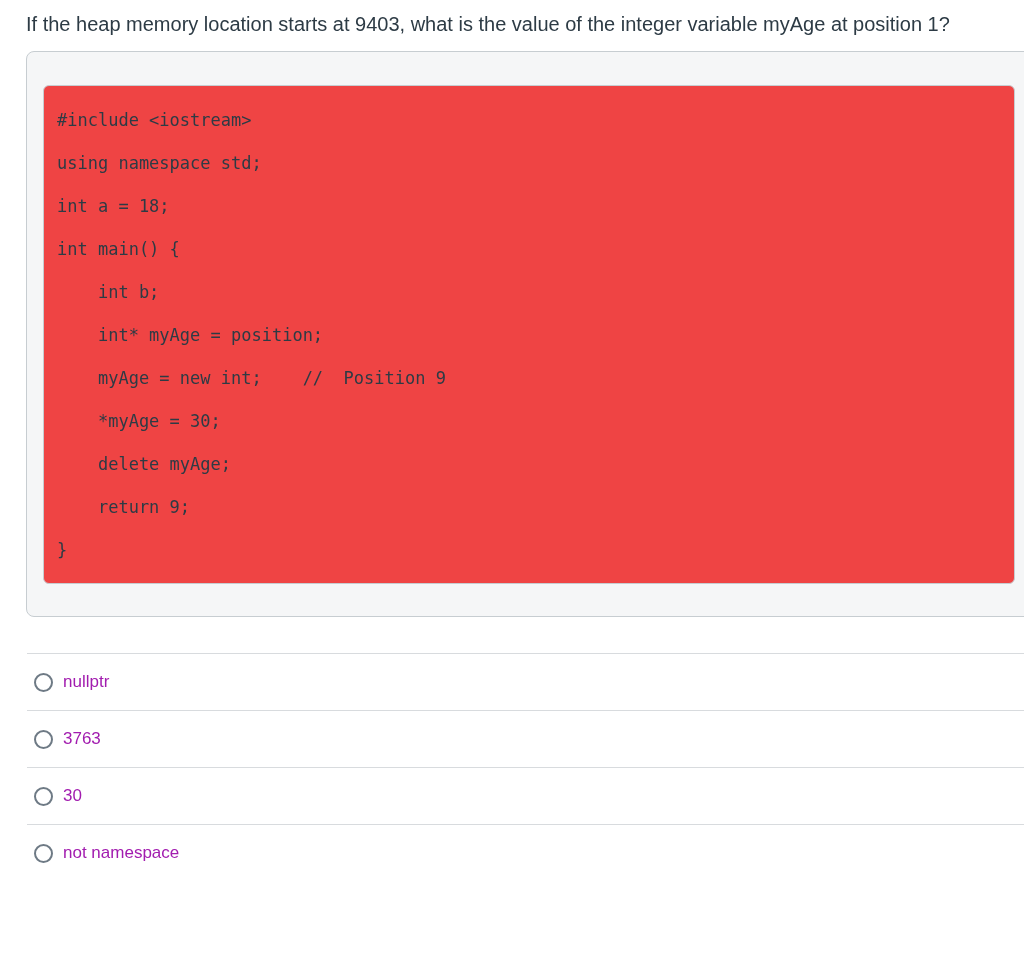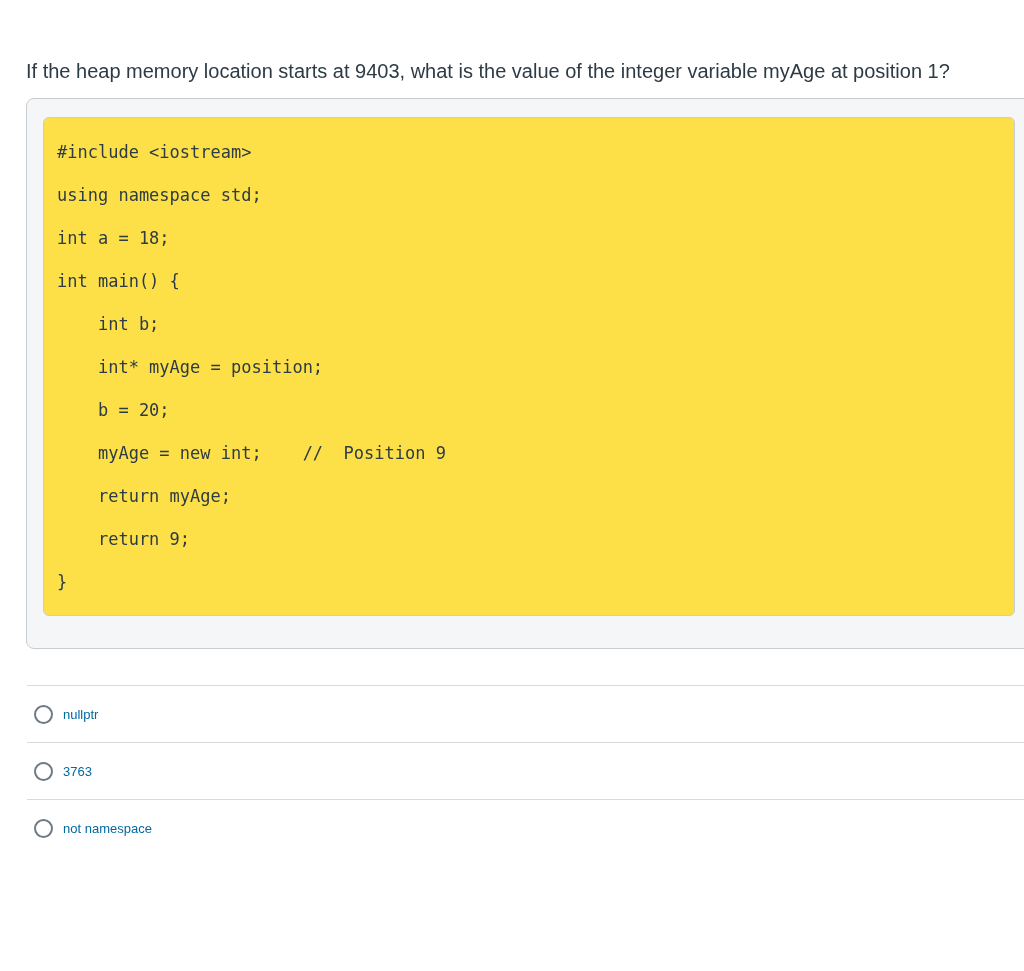--- a/index.html
+++ b/index.html
@@ -7,46 +7,46 @@
     width: 1024px;
     height: 971px;
     overflow: hidden;
     background: #ffffff;
     font-family: "Liberation Sans", sans-serif;
     color: #2d3b45;
   }
 
   
   .question-text {
-    padding: 22px 30px 0 26px;
+    padding: 6px 30px 0 26px;
     font-size: 20px;
     line-height: 36px;
     font-weight: 400;
     margin-bottom: 9px;
     max-width: 1010px;
-    margin-top: 31px;
   }
 
   
   .outer-box {
     margin-left: 26px;
     margin-right: -12px;
     background: #f5f6f7;
     border: 1px solid #c7cdd1;
     border-radius: 8px;
     padding: 18px 16px 32px 16px;
   }
 
   
   .inner-box {
-    background: #fde047;
+    background: #ef4444;
     border: 1px solid #c7cdd1;
     border-radius: 6px;
     padding: 12px 10px 12px 13px;
     width: 972px;
+    margin-top: 15px;
   }
 
   .code-line {
     font-family: "DejaVu Sans Mono", "Liberation Mono", monospace;
     font-size: 17px;
     color: #2d3b45;
     white-space: pre;
     height: 43px;
     display: flex;
     align-items: center;
@@ -68,22 +68,22 @@
   .radio {
     width: 19px;
     height: 19px;
     border: 2px solid #6e7a85;
     border-radius: 50%;
     background: #ffffff;
     flex: 0 0 auto;
     margin-right: 10px;
   }
   .option-label {
-    font-size: 13px;
-    color: #0369a1;
+    font-size: 17px;
+    color: #a21caf;
   }
 </style>
 </head>
 <body>
 
 <div>
 
   <p class="question-text">If the heap memory location starts at 9403, what is the value of the integer variable myAge at position 1?</p>
 
   <div class="outer-box">
@@ -94,45 +94,49 @@
         <div class="code-line">using namespace std;</div>
 
         <div class="code-line">int a = 18;</div>
 
         <div class="code-line">int main() {</div>
 
         <div class="code-line">    int b;</div>
 
         <div class="code-line">    int* myAge = position;</div>
 
-        <div class="code-line">    b = 20;</div>
 
         <div class="code-line">    myAge = new int;    //  Position 9</div>
 
+        <div class="code-line">    *myAge = 30;</div>
 
-        <div class="code-line">    return myAge;</div>
+        <div class="code-line">    delete myAge;</div>
 
         <div class="code-line">    return 9;</div>
 
         <div class="code-line">}</div>
       </div>
   </div>
 
   <div class="options">
 
       <div class="option-row">
         <span class="radio"></span>
         <span class="option-label">nullptr</span>
       </div>
 
       <div class="option-row">
         <span class="radio"></span>
         <span class="option-label">3763</span>
       </div>
 
+      <div class="option-row">
+        <span class="radio"></span>
+        <span class="option-label">30</span>
+      </div>
 
       <div class="option-row">
         <span class="radio"></span>
         <span class="option-label">not namespace</span>
       </div>
     </div>
 
 </div>
 
 </body></html>

